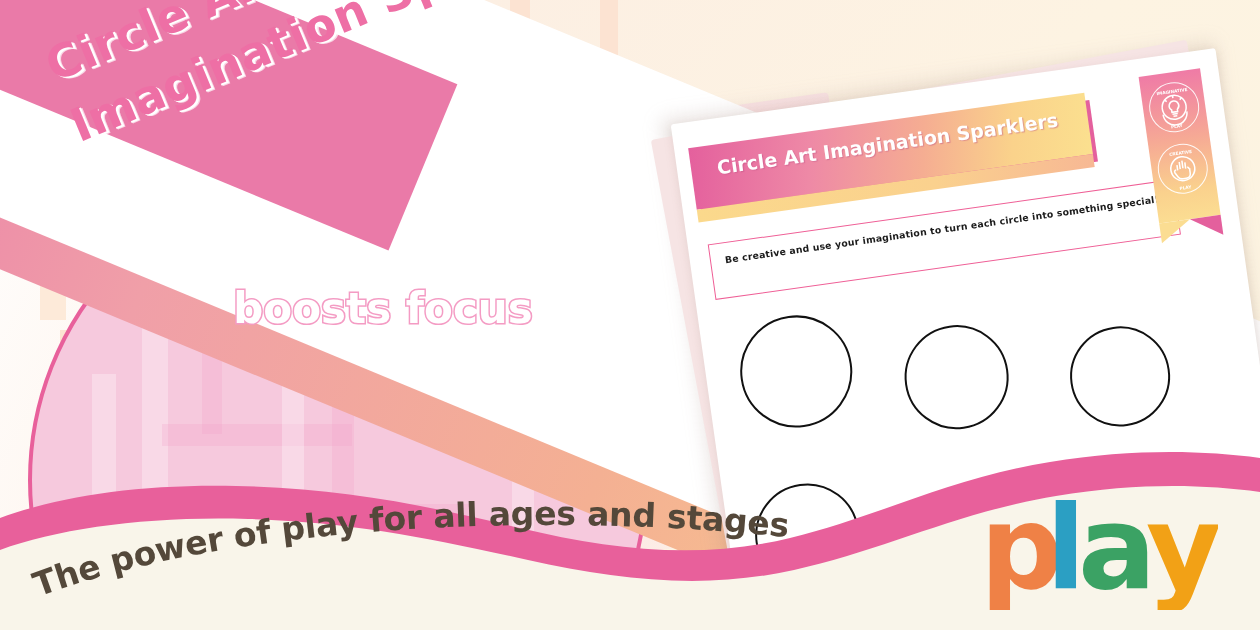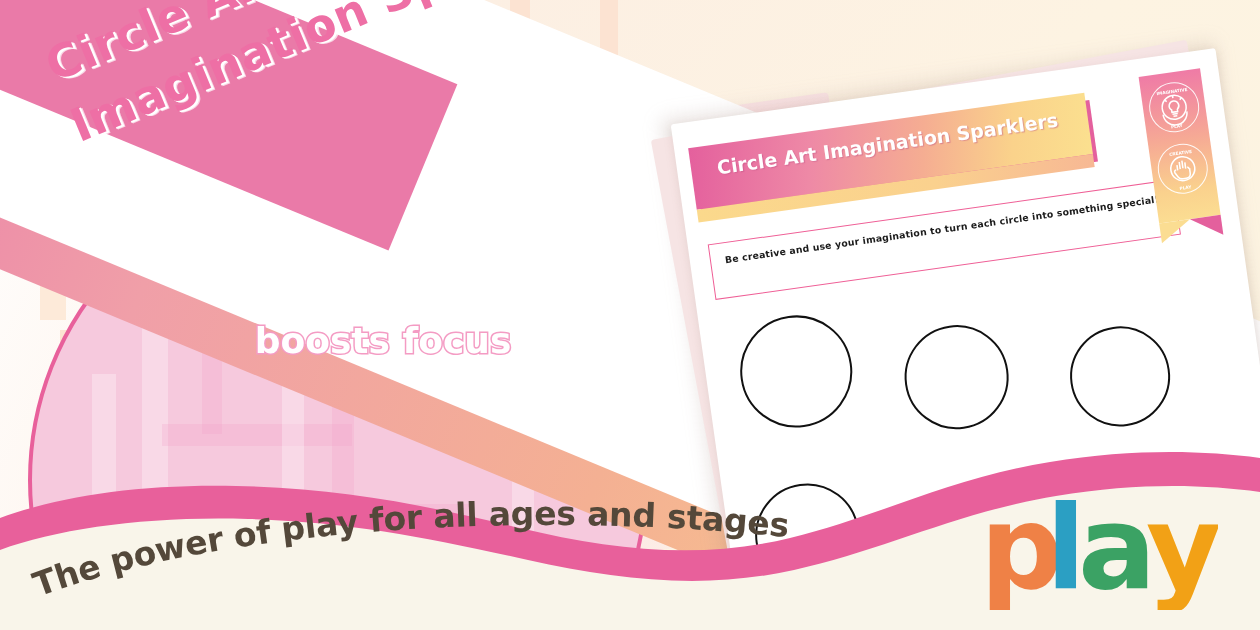--- a/index.html
+++ b/index.html
@@ -94,27 +94,26 @@
   }
 
   
   .subhead{
     position:absolute;
     left:188px;top:286px;
     width:390px;
     text-align:center;
     font-family:"DejaVu Sans",sans-serif;
     font-weight:bold;
-    font-size:36px;
+    font-size:42px;
     line-height:1.08;
     color:#ffffff;
     -webkit-text-stroke:3px #f49cc4;
     paint-order:stroke fill;
     text-shadow:0 0 1px #f49cc4;
-    margin-top:36px;
   }
   .subhead span{display:block;}
 
   
   .paper-shadow{
     position:absolute;
     left:690px;top:78px;
     width:560px;height:470px;
     background:rgba(170,140,130,.22);
     filter:blur(9px);

